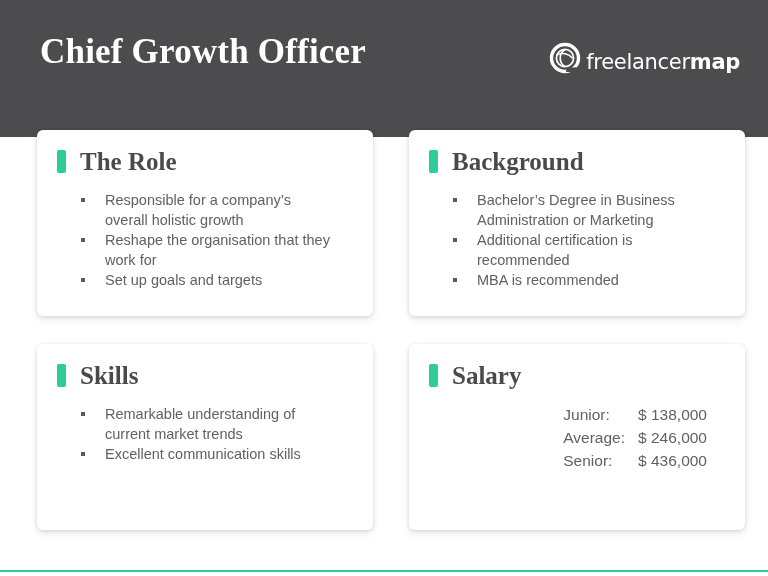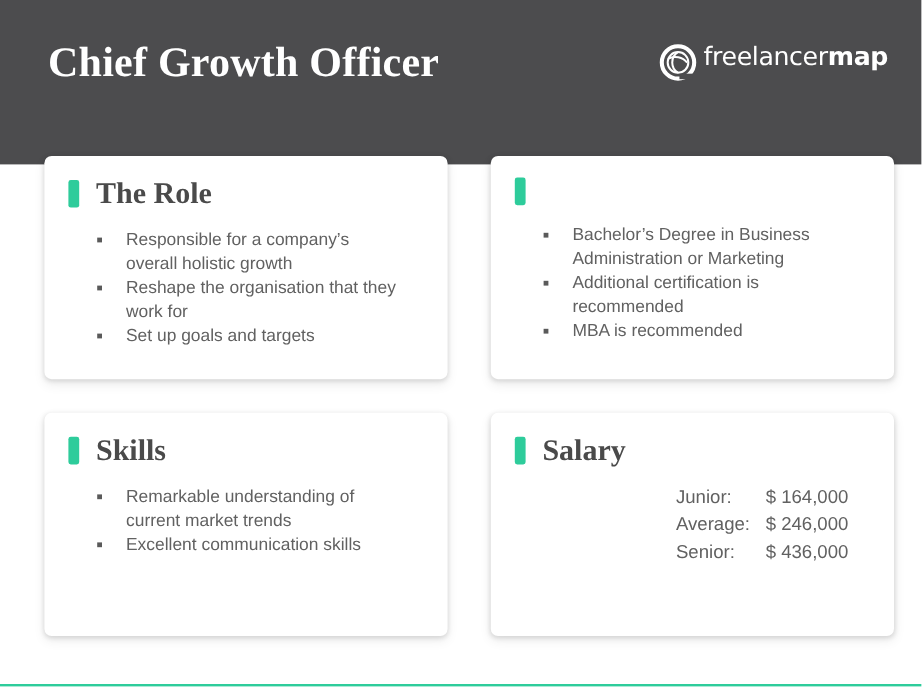--- a/index.html
+++ b/index.html
@@ -41,21 +41,21 @@
     white-space: nowrap;
   }
 
   
   .logo {
     position: absolute;
     right: 28px;
     top: 36px;
     height: 38px;
     display: flex;
-    align-items: flex-start;
+    align-items: flex-end;
     gap: 5px;
   }
   .logo-mark {
     width: 32px;
     height: 32px;
     flex: none;
     display: block;
   }
   .logo-word {
     font-family: "DejaVu Sans", sans-serif;
@@ -201,20 +201,21 @@
       <ul class="bullets">
         <li><span class="sq"></span><span>Responsible for a company’s overall holistic growth</span></li>
         <li><span class="sq"></span><span>Reshape the organisation that they work for</span></li>
         <li><span class="sq"></span><span>Set up goals and targets</span></li>
       </ul>
     </div>
 
     <div class="card">
       <div class="card-head">
         <span class="accent-bar"></span>
+        <span class="card-title">Background</span>
       </div>
       <ul class="bullets">
         <li><span class="sq"></span><span>Bachelor’s Degree in Business Administration or Marketing</span></li>
         <li><span class="sq"></span><span>Additional certification is recommended</span></li>
         <li><span class="sq"></span><span>MBA is recommended</span></li>
       </ul>
     </div>
 
     <div class="card">
       <div class="card-head">
@@ -230,21 +231,21 @@
     <div class="card">
       <div class="card-head">
         <span class="accent-bar"></span>
         <span class="card-title">Salary</span>
       </div>
       <div class="salary">
         <table>
           <tbody>
             <tr>
               <td class="lvl">Junior:</td>
-              <td class="amt">$ 164,000</td>
+              <td class="amt">$ 138,000</td>
             </tr>
             <tr>
               <td class="lvl">Average:</td>
               <td class="amt">$ 246,000</td>
             </tr>
             <tr>
               <td class="lvl">Senior:</td>
               <td class="amt">$ 436,000</td>
             </tr>
           </tbody>

